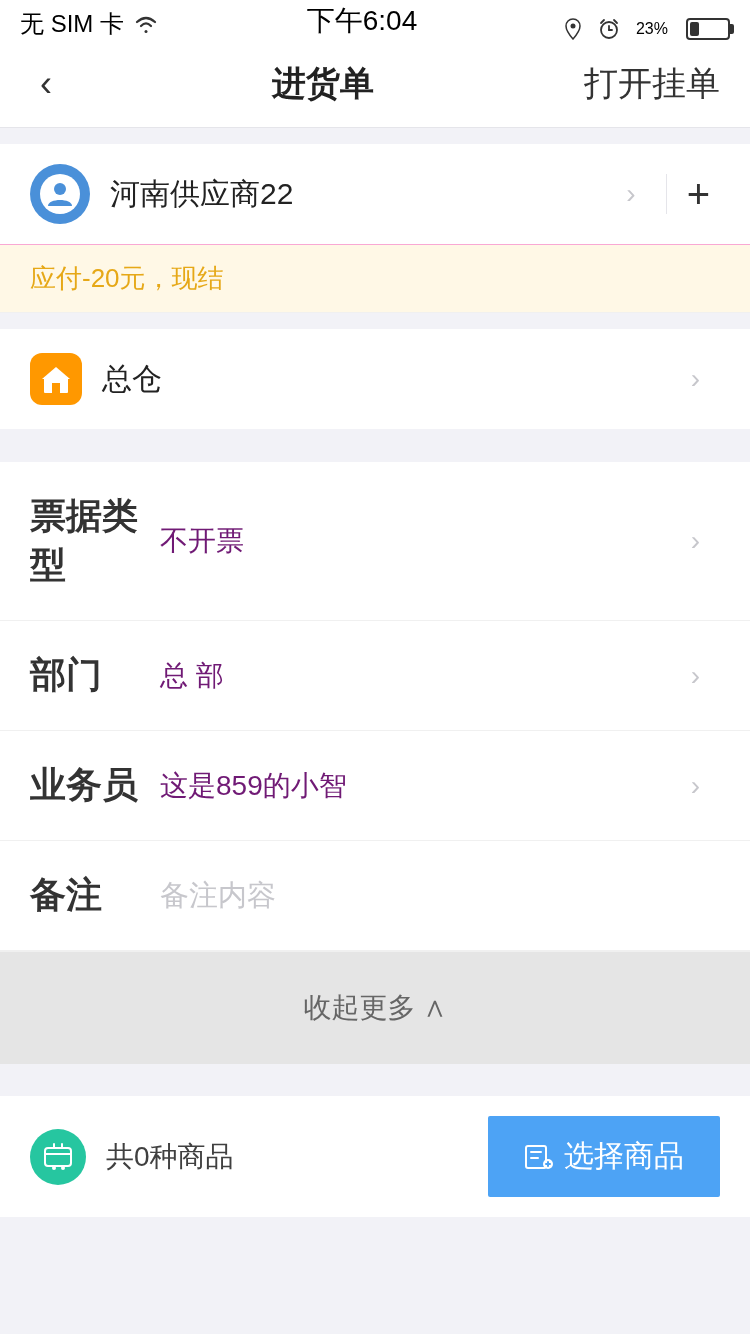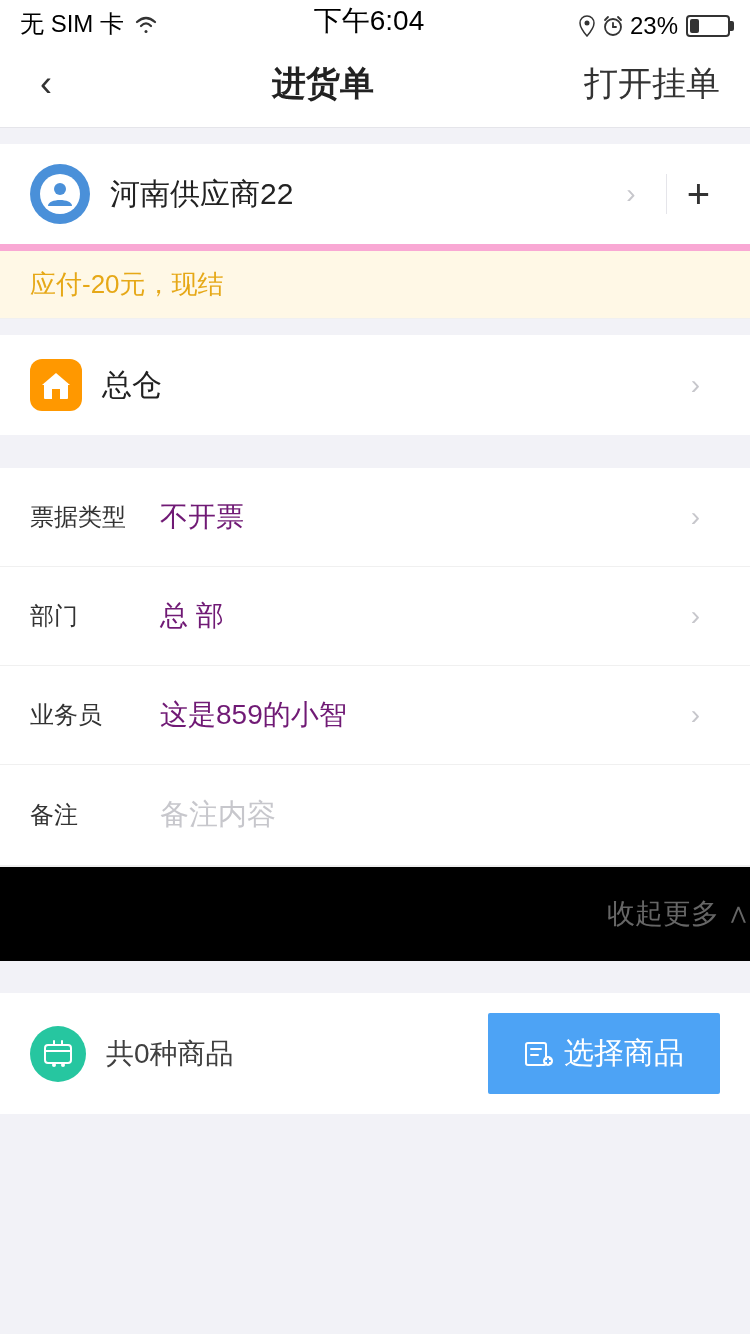--- a/index.html
+++ b/index.html
@@ -18,21 +18,21 @@
       background: #fff;
       display: flex;
       align-items: flex-end;
       justify-content: space-between;
       padding: 0 20px;
       font-size: 24px;
       font-weight: 500;
     }
     .status-bar-left { display: flex; align-items: center; gap: 8px; }
     .status-bar-center { font-size: 28px; font-weight: 400; }
-    .status-bar-right { display: flex; align-items: center; gap: 6px; font-size: 24px; }
+    .status-bar-right { display: flex; align-items: center; gap: 16px; font-size: 16px; }
     .battery-icon {
       display: inline-block;
       width: 44px;
       height: 22px;
       border: 2px solid #333;
       border-radius: 4px;
       position: relative;
       margin-left: 2px;
     }
     .battery-icon::after {
@@ -94,21 +94,21 @@
       background: #fff;
       margin-bottom: 0;
     }
 
     
     .supplier-row {
       display: flex;
       align-items: center;
       padding: 20px 30px;
       background: #fff;
-      border-bottom: 7px solid #f9a8d4;
+      border-bottom: 1px solid #f9a8d4;
       justify-content: center;
     }
     .supplier-avatar {
       width: 60px;
       height: 60px;
       border-radius: 50%;
       background: #4a90d9;
       display: flex;
       align-items: center;
       justify-content: center;
@@ -187,43 +187,44 @@
       margin-top: 16px;
     }
     .form-row {
       display: flex;
       align-items: center;
       padding: 30px 30px;
       border-bottom: 1px solid #f0f0f0;
       background: #fff;
     }
     .form-label {
-      font-size: 24px;
+      font-size: 36px;
       color: #333;
       width: 120px;
       flex-shrink: 0;
+      font-weight: bold;
     }
     .form-value {
       flex: 1;
       font-size: 28px;
       color: #701a75;
       padding-left: 10px;
     }
     .form-placeholder {
       flex: 1;
       font-size: 29px;
       color: #c7c7cc;
       padding-left: 10px;
     }
 
     
     .collapse-row {
-      background: #000000;
-      text-align: right;
-      padding: 28px 0;
+      background: #e5e5e5;
+      text-align: center;
+      padding: 37px 0;
       border-top: 1px solid #f0f0f0;
       font-size: 28px;
       color: #666;
       cursor: pointer;
     }
 
     
     .bottom-bar {
       background: #fff;
       margin-top: 16px;

